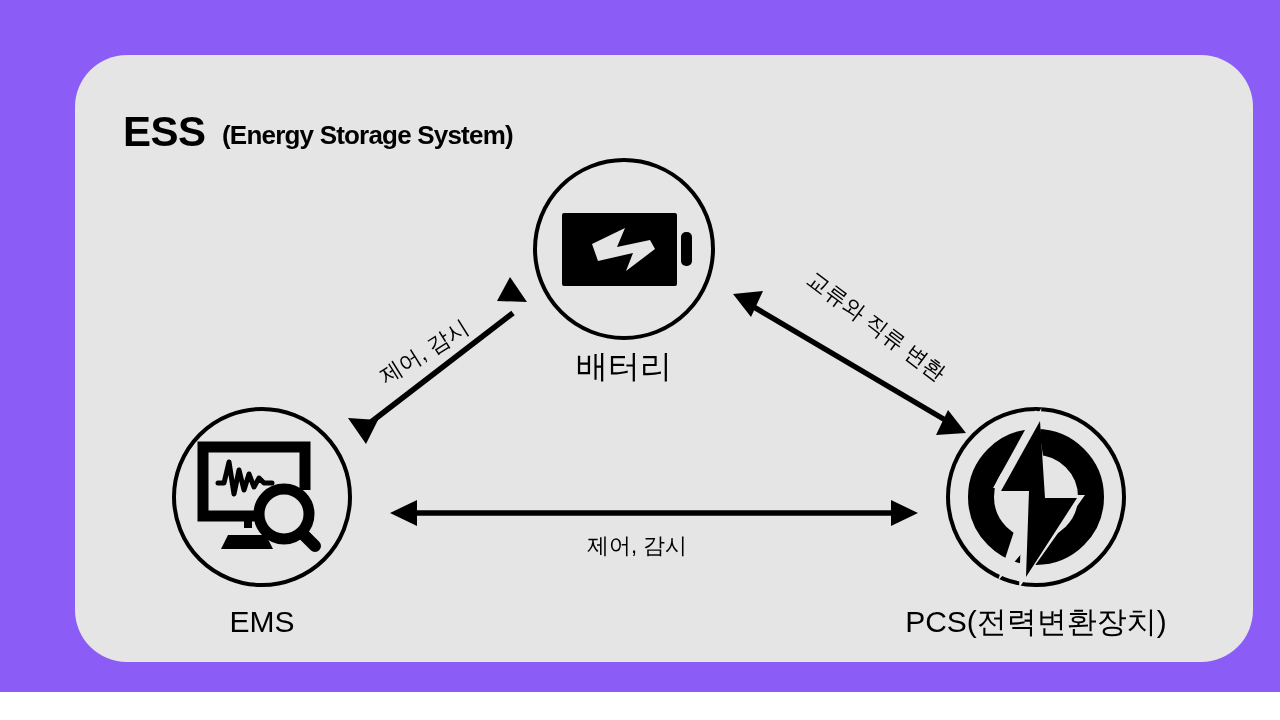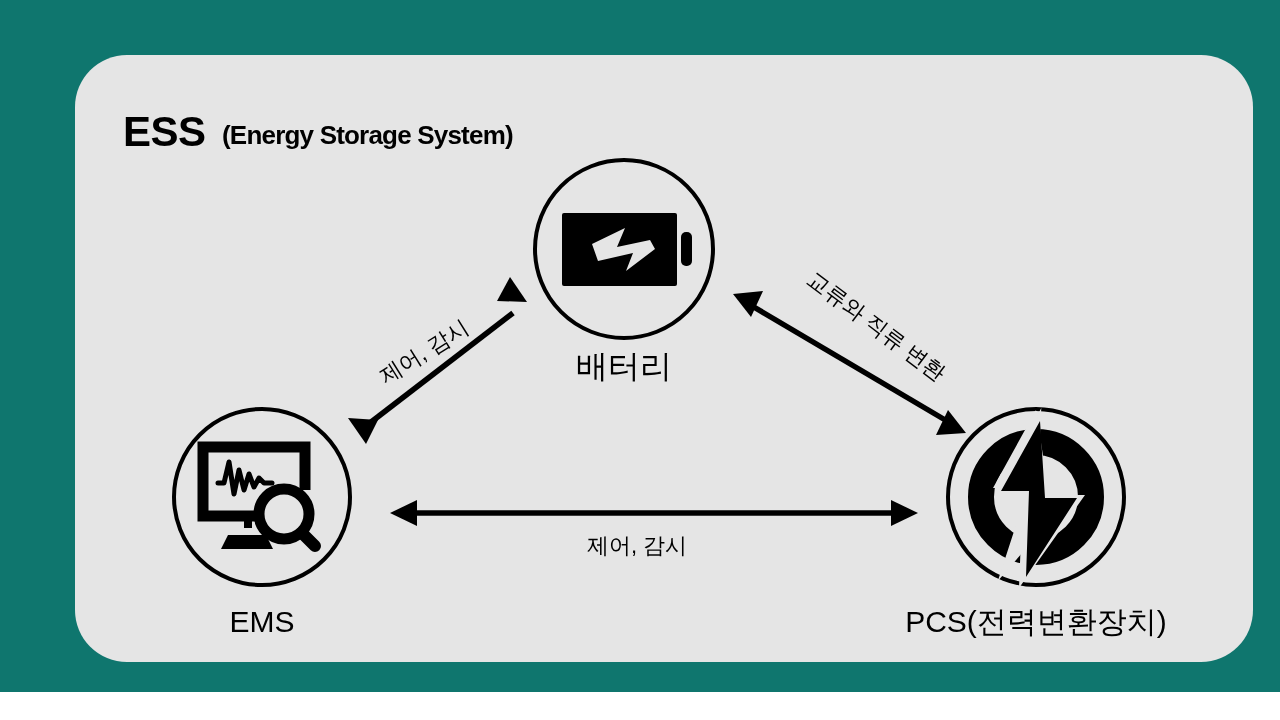--- a/index.html
+++ b/index.html
@@ -10,21 +10,21 @@
   body {
     width: 1280px;
     height: 720px;
     overflow: hidden;
     font-family: "Liberation Sans", "DejaVu Sans", sans-serif;
   }
   #stage {
     position: relative;
     width: 1280px;
     height: 692px;
-    background: #0f766e;
+    background: #8b5cf6;
   }
   #diagram {
     position: absolute;
     left: 0;
     top: 0;
     width: 1280px;
     height: 720px;
   }
   .panel-bg { fill: #e5e5e5; }
   .node-circle {

